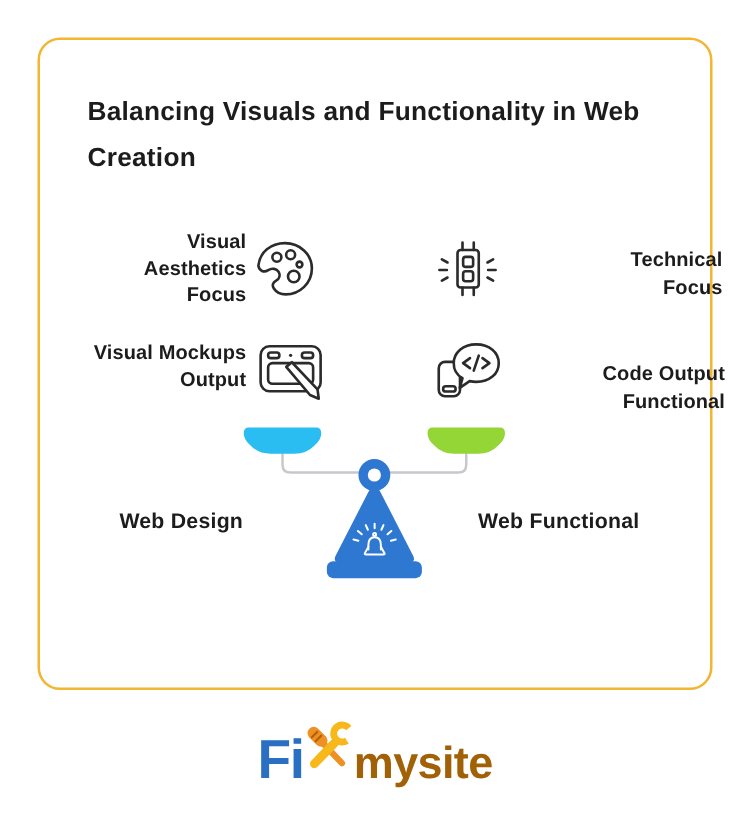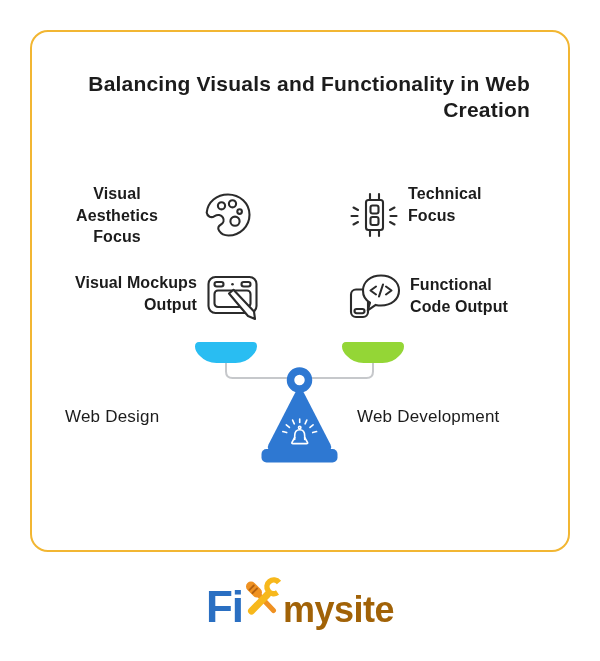--- a/index.html
+++ b/index.html
@@ -5,48 +5,48 @@
   html,body{margin:0;padding:0;}
   body{
     width:600px;height:661px;position:relative;background:#ffffff;
     font-family:"Liberation Sans", sans-serif;color:#1C1C1C;overflow:hidden;
   }
   .card{
     position:absolute;left:30px;top:30px;width:536px;height:518px;
     border:2px solid #F2B632;border-radius:18px;background:#fff;
   }
   .title{
-    position:absolute;left:70px;top:71px;width:460px;text-align:right;
-    font-size:21px;font-weight:700;line-height:26px;letter-spacing:.2px;
+    position:absolute;left:70px;top:71px;width:460px;text-align:left;
+    font-size:21px;font-weight:700;line-height:37px;letter-spacing:.2px;
   }
   .feat-label{position:absolute;font-size:16px;font-weight:600;line-height:21.5px;letter-spacing:.1px;}
   .al-r{text-align:right;}
-  .al-l{text-align:left;}
+  .al-l{text-align:right;margin-top:15px;}
   .ic{fill:none;stroke:#2B2B2B;stroke-width:2.1;stroke-linecap:round;stroke-linejoin:round;}
   .icw{fill:#ffffff;stroke:#2B2B2B;stroke-width:2.1;stroke-linecap:round;stroke-linejoin:round;}
   .icon-box{position:absolute;}
-  .pan-label{position:absolute;font-size:17px;font-weight:400;letter-spacing:.2px;}
+  .pan-label{position:absolute;font-size:17px;font-weight:700;text-align:center;letter-spacing:.2px;}
   .scale-svg{position:absolute;left:185px;top:335px;}
   .logo{
     position:absolute;left:0;top:576px;width:600px;display:flex;
     justify-content:center;align-items:baseline;
   }
   .logo-fi{font-size:44px;font-weight:700;color:#2A6FC2;letter-spacing:-1px;}
   .logo-mysite{font-size:36px;font-weight:700;color:#a16207;letter-spacing:-.5px;}
   .logo-com{font-size:36px;font-weight:700;color:#F2A50F;letter-spacing:-.5px;}
   .logo-x{margin:0 -3px;}
 </style>
 </head>
 <body>
 
 <div class="card"></div>
 
 <div class="title">Balancing Visuals and Functionality in Web Creation</div>
 
-<div class="feat-label al-r" style="left:37px;top:183px;width:160px;text-align:center;">
+<div class="feat-label al-r" style="left:37px;top:183px;width:160px;">
   <div>Visual</div>
   <div>Aesthetics</div>
   <div>Focus</div>
 </div>
 <div class="icon-box" style="left:202px;top:190px;">
   <svg viewBox="0 0 52 52" width="52" height="52">
     <path class="ic" d="M26,4.5 C37.8,4.5 47.5,13.3 47.5,24.8 C47.5,36.3 38,45.5 26.5,45.5 C21.5,45.5 18.7,43.3 17.1,40.8 C15.3,38 16.5,35.8 18.9,34.5 C21.5,33 22.4,30.1 20.9,27.5 C19.3,24.8 15.6,24.2 12.6,26.1 C9.2,28.3 5.3,26.8 4.7,22.5 C5.8,11.8 14.7,4.5 26,4.5 Z"></path>
     <circle class="ic" cx="19.5" cy="15.8" r="3.6"></circle>
     <circle class="ic" cx="30.5" cy="13.8" r="3.6"></circle>
     <circle class="ic" cx="37.6" cy="21.6" r="2.3"></circle>
@@ -88,22 +88,22 @@
   <svg viewBox="0 0 64 60" width="64" height="60">
     <rect class="ic" x="9" y="20.5" width="17" height="27.5" rx="5"></rect>
     <rect class="ic" x="12.5" y="40" width="10" height="4.2" rx="2.1"></rect>
     <path class="icw" d="M39,6.5 C49.5,6.5 57,12.8 57,21.5 C57,30.2 49.5,36.5 39,36.5 C37.2,36.5 35.4,36.3 33.7,35.9 L25.8,41.3 L28,33.6 C23.3,30.9 20.9,26.5 21,21.5 C21,12.8 28.5,6.5 39,6.5 Z"></path>
     <path class="ic" d="M34,17.5 L28.5,21.5 L34,25.5"></path>
     <path class="ic" d="M44,17.5 L49.5,21.5 L44,25.5"></path>
     <path class="ic" d="M41,15.5 L37,27.5"></path>
   </svg>
 </div>
 <div class="feat-label al-l" style="left:410px;top:274px;width:170px;">
+  <div>Code Output</div>
   <div>Functional</div>
-  <div>Code Output</div>
 </div>
 
 <svg class="scale-svg" viewBox="0 0 230 135" width="230" height="135">
   <path d="M41,26 V36.5 Q41,43 47.5,43 H181.5 Q188,43 188,36.5 V26" fill="none" stroke-width="2" stroke-linecap="round" stroke="#C6C8CB"></path>
   <g transform="translate(10,7)">
     <path d="M4,0 H58 Q62,0 62,4.5 Q62,9.5 57,14 Q50.5,21 40.5,21 H21.5 Q11.5,21 5,14 Q0,9.5 0,4.5 Q0,0 4,0 Z" fill="#29BDF2"></path>
   </g>
   <g transform="translate(157,7)">
     <path d="M4,0 H58 Q62,0 62,4.5 Q62,9.5 57,14 Q50.5,21 40.5,21 H21.5 Q11.5,21 5,14 Q0,9.5 0,4.5 Q0,0 4,0 Z" fill="#94D636"></path>
   </g>
@@ -118,21 +118,21 @@
     <path d="M109.3,88.8 L107.6,85.1"></path>
     <path d="M120.1,88.8 L121.8,85.1"></path>
     <path d="M104.4,92.4 L101.3,89.8"></path>
     <path d="M125,92.4 L128.1,89.8"></path>
     <path d="M101.7,97.6 L97.8,96.6"></path>
     <path d="M127.7,97.6 L131.6,96.6"></path>
   </g>
 </svg>
 
 <div class="pan-label" style="left:65px;top:407px;width:160px;">Web Design</div>
-<div class="pan-label" style="left:357px;top:407px;width:180px;">Web Development</div>
+<div class="pan-label" style="left:357px;top:407px;width:180px;">Web Functional</div>
 
 <div class="logo">
   <span class="logo-fi">Fi</span>
   <svg class="logo-x" viewBox="0 0 46 46" width="46" height="46">
     <line x1="11" y1="10.5" x2="17" y2="16.5" stroke="#EF9122" stroke-width="10" stroke-linecap="round"></line>
     <line x1="15" y1="15" x2="33.5" y2="34.5" stroke="#EF9122" stroke-width="5" stroke-linecap="round"></line>
     <path d="M9.5,13.8 L13.8,9.5 M12.5,17 L17,12.5" stroke="#B4610F" stroke-width="1.8" stroke-linecap="round" fill="none"></path>
     <line x1="11.5" y1="35" x2="27.5" y2="18.5" stroke="#F7B81C" stroke-width="7" stroke-linecap="round"></line>
     <path d="M37.5,16.5 A6.8,6.8 0 1 1 39,6.5" fill="none" stroke="#F7B81C" stroke-width="5.5"></path>
   </svg>

